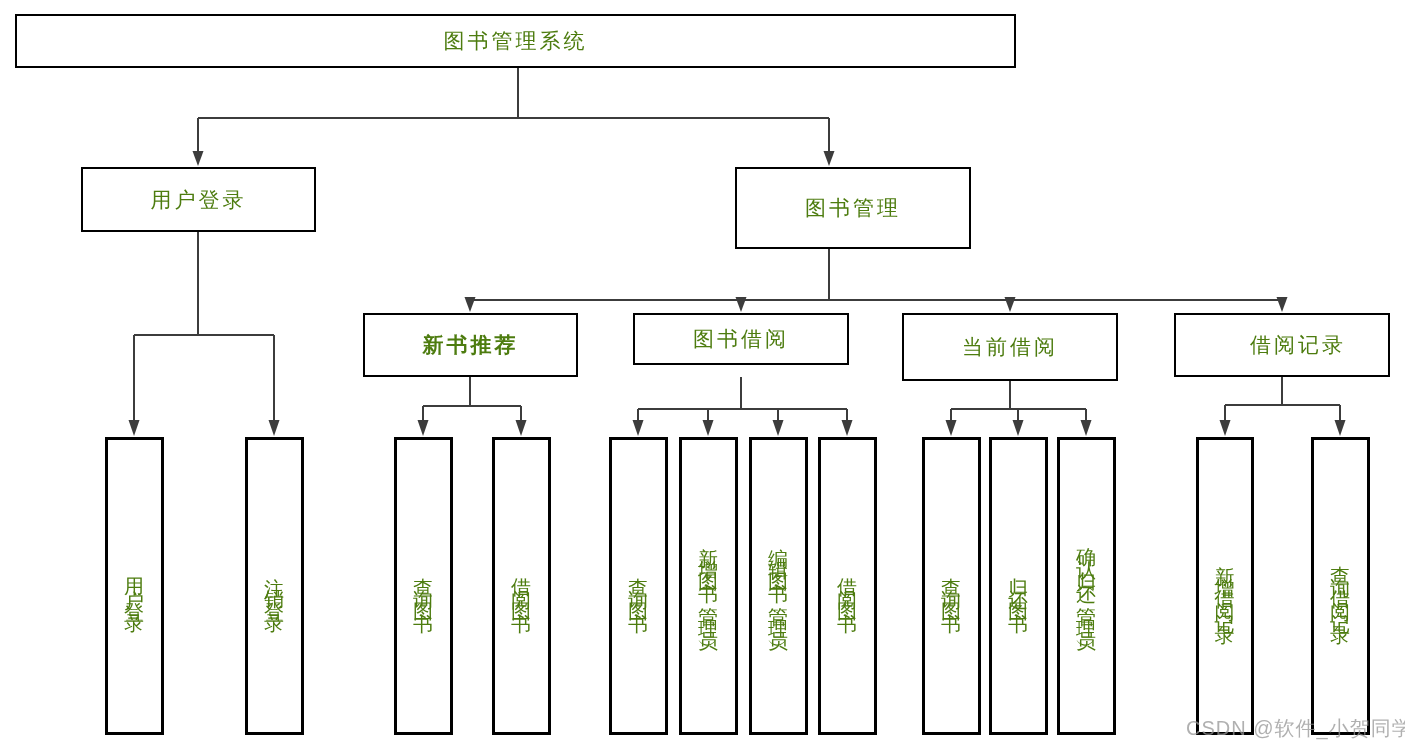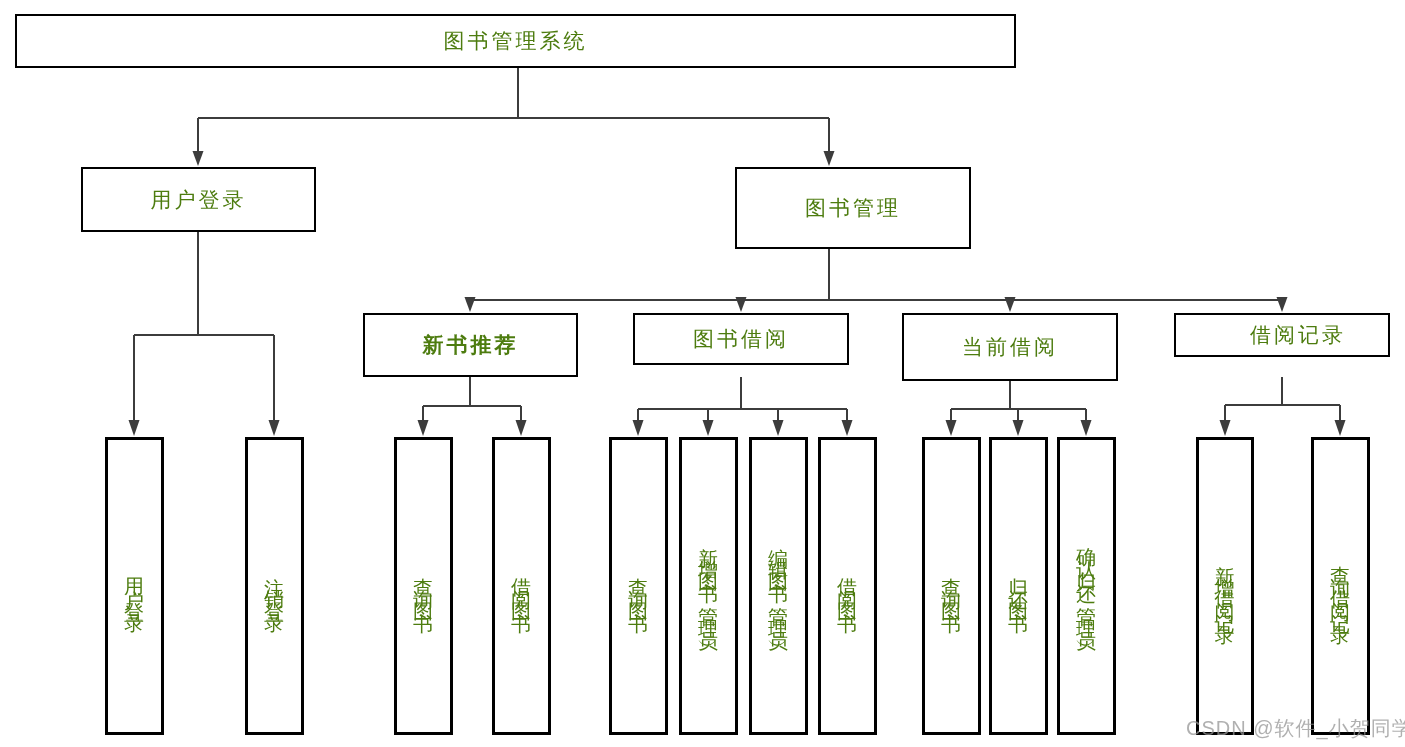--- a/index.html
+++ b/index.html
@@ -93,21 +93,21 @@
   </svg>
 
   <div class="node" style="left:15px;top:14px;width:1001px;height:54px;">图书管理系统</div>
 
   <div class="node" style="left:81px;top:167px;width:235px;height:65px;">用户登录</div>
   <div class="node" style="left:711px;top:167px;width:236px;height:82px;margin-left:24px;">图书管理</div>
 
   <div class="node" style="left:363px;top:313px;width:215px;height:64px;font-weight:bold;">新书推荐</div>
   <div class="node" style="left:633px;top:313px;width:216px;height:52px;">图书借阅</div>
   <div class="node" style="left:902px;top:313px;width:216px;height:68px;">当前借阅</div>
-  <div class="node" style="left:1174px;top:313px;width:216px;height:44px;padding-left:32px;">借阅记录</div>
+  <div class="node" style="left:1174px;top:313px;width:216px;height:64px;padding-left:32px;">借阅记录</div>
 
   <div class="node leaf" style="left:105px;top:437px;width:59px;height:298px;">用户登录</div>
   <div class="node leaf" style="left:245px;top:437px;width:59px;height:298px;">注销登录</div>
 
   <div class="node leaf" style="left:394px;top:437px;width:59px;height:298px;">查询图书</div>
   <div class="node leaf" style="left:492px;top:437px;width:59px;height:298px;">借阅图书</div>
 
   <div class="node leaf" style="left:609px;top:437px;width:59px;height:298px;">查询图书</div>
   <div class="node leaf" style="left:679px;top:437px;width:59px;height:298px;">新增图书（管理员）</div>
   <div class="node leaf" style="left:749px;top:437px;width:59px;height:298px;">编辑图书（管理员）</div>

